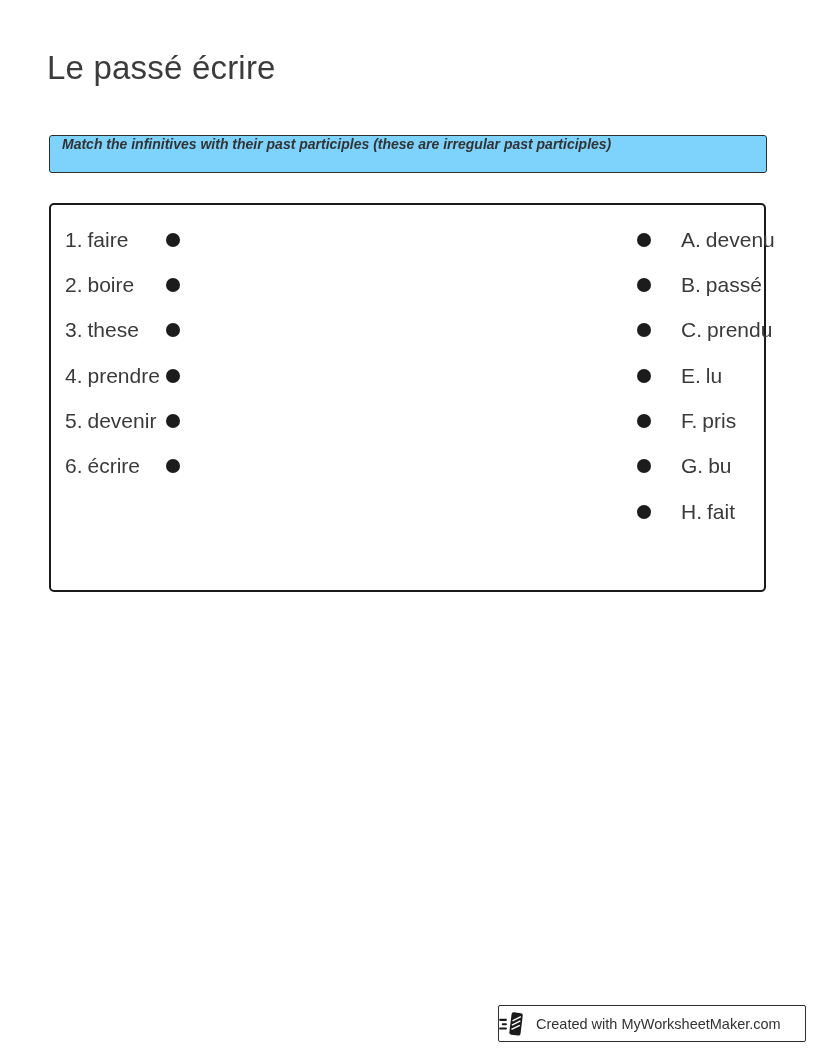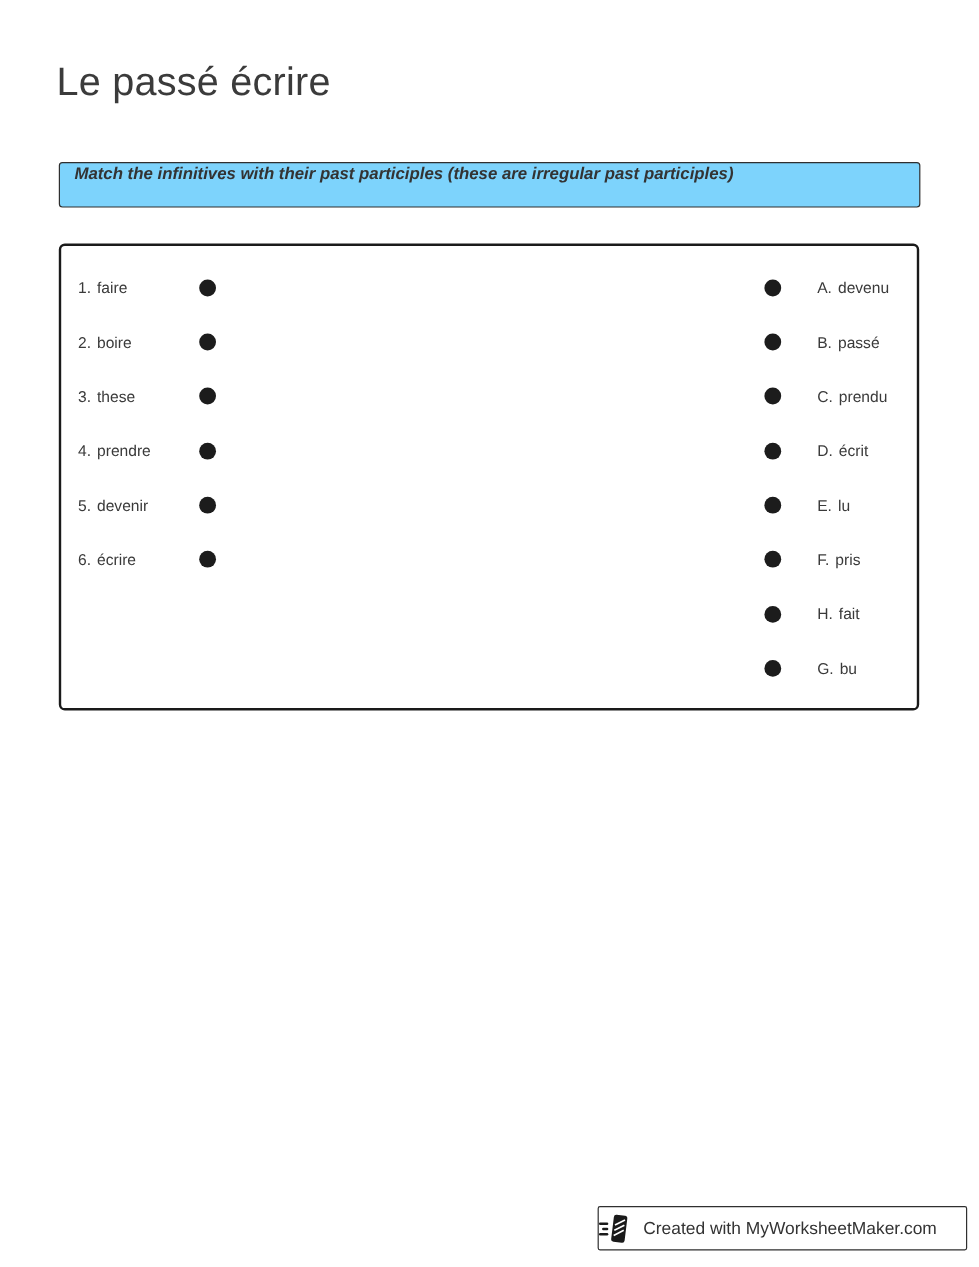--- a/index.html
+++ b/index.html
@@ -61,21 +61,21 @@
     position: absolute;
     left: 586px;
     top: 12px;
   }
   .row {
     height: 45.35px;
     display: flex;
     align-items: center;
   }
   .item-text {
-    font-size: 13px;
+    font-size: 21px;
     color: #3a3a3a;
     white-space: nowrap;
   }
   .left-row .item-text { width: 101px; }
   .lbl { margin-left: 5px; }
   .dot {
     width: 14px;
     height: 14px;
     border-radius: 50%;
     background: #1c1c1c;
@@ -159,43 +159,39 @@
         <div class="row right-row">
           <span class="dot"></span>
           <span class="item-text"><span>B.</span><span class="lbl">passé</span></span>
         </div>
 
         <div class="row right-row">
           <span class="dot"></span>
           <span class="item-text"><span>C.</span><span class="lbl">prendu</span></span>
         </div>
 
-        <div class="row right-row">
-          <span class="dot"></span>
-          <span class="item-text"><span>D.</span><span class="lbl">écrit</span></span>
-        </div>
 
         <div class="row right-row">
           <span class="dot"></span>
           <span class="item-text"><span>E.</span><span class="lbl">lu</span></span>
         </div>
 
         <div class="row right-row">
           <span class="dot"></span>
           <span class="item-text"><span>F.</span><span class="lbl">pris</span></span>
         </div>
 
         <div class="row right-row">
           <span class="dot"></span>
+          <span class="item-text"><span>G.</span><span class="lbl">bu</span></span>
+        </div>
+
+        <div class="row right-row">
+          <span class="dot"></span>
           <span class="item-text"><span>H.</span><span class="lbl">fait</span></span>
-        </div>
-
-        <div class="row right-row">
-          <span class="dot"></span>
-          <span class="item-text"><span>G.</span><span class="lbl">bu</span></span>
         </div>
       </div>
 
   </div>
 
   <div class="footer-badge">
     <svg class="logo-icon" width="28" height="26" viewBox="0 0 32 30" xmlns="http://www.w3.org/2000/svg">
       <rect x="0" y="9" width="9" height="2.4" rx="1.2" fill="#1a1a1a"></rect>
       <rect x="3" y="14" width="6" height="2.4" rx="1.2" fill="#1a1a1a"></rect>
       <rect x="0" y="19" width="9" height="2.4" rx="1.2" fill="#1a1a1a"></rect>

